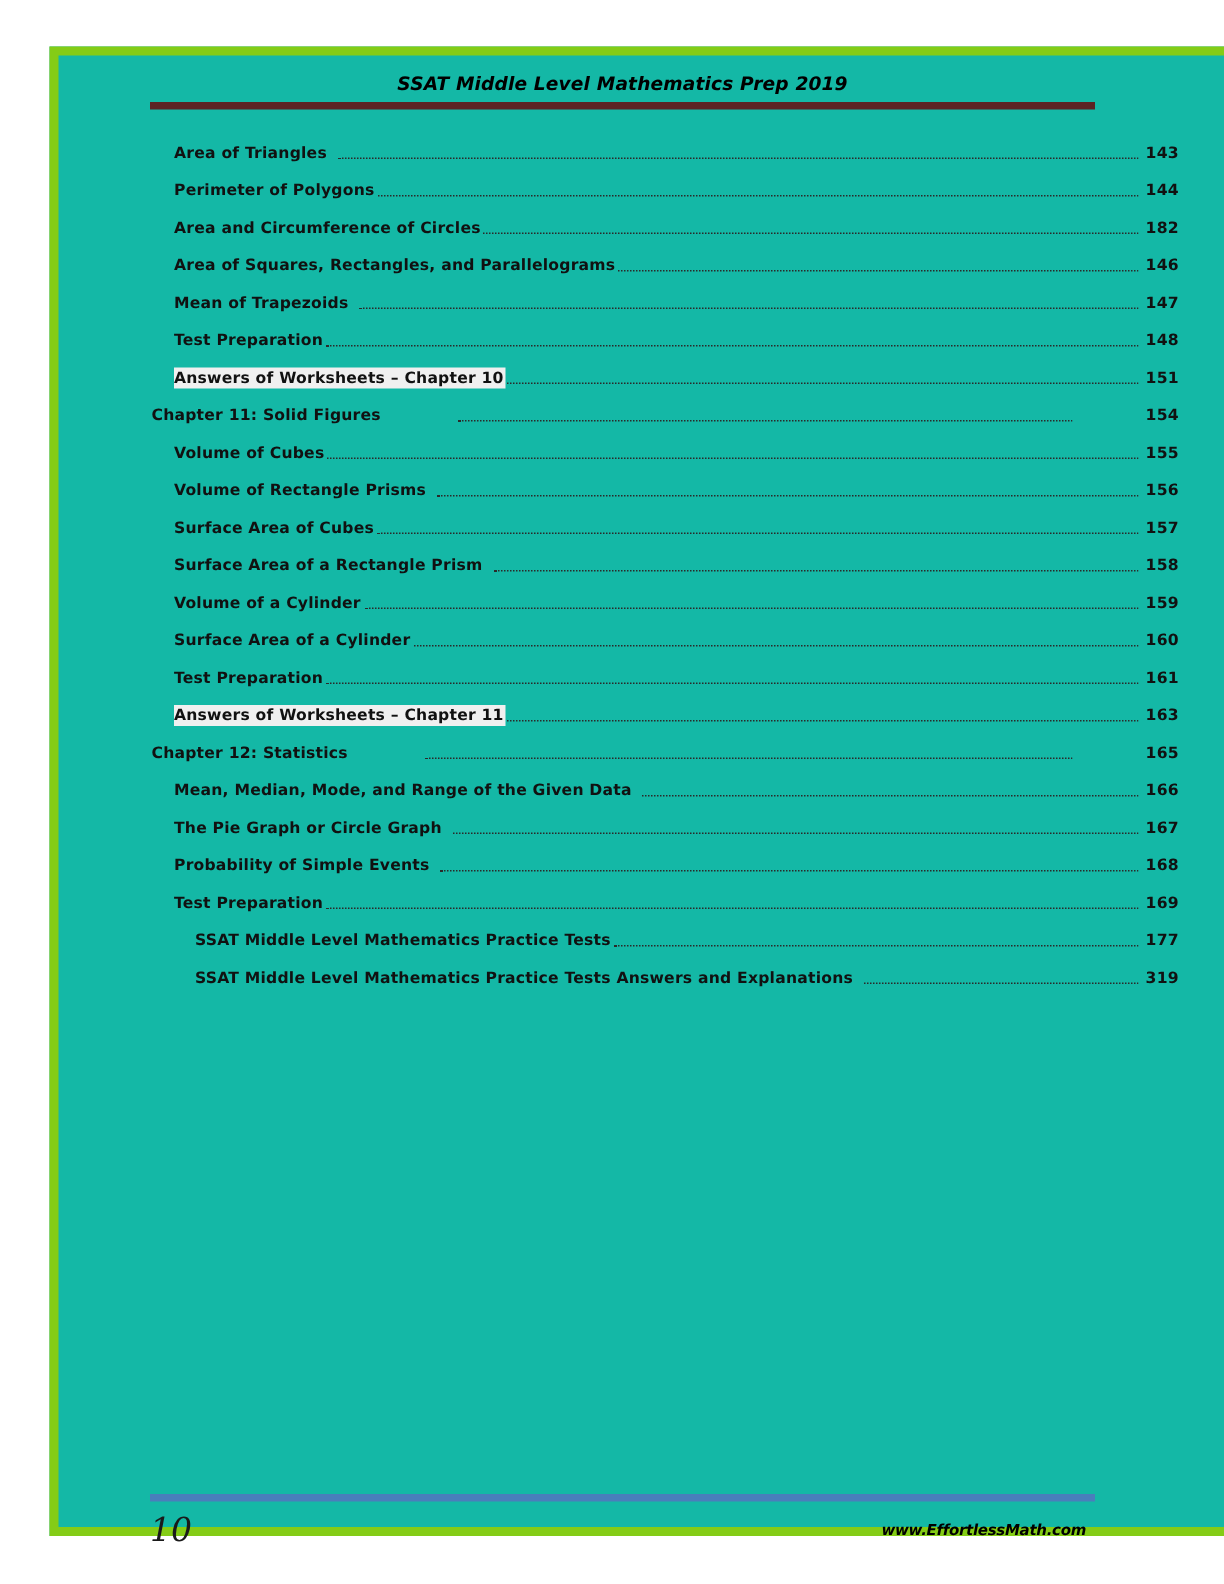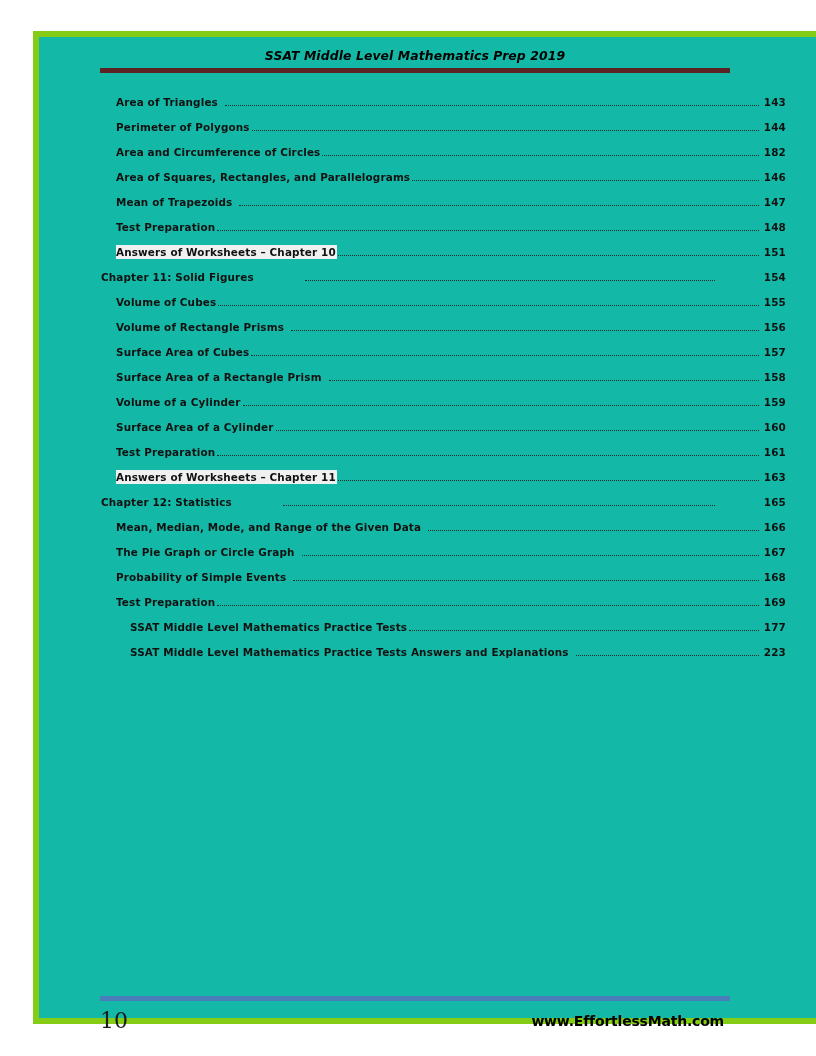--- a/index.html
+++ b/index.html
@@ -144,31 +144,32 @@
     background: #4a7ebb;
   }
   .doc-footer-row {
     position: absolute;
     left: 61px;
     top: 12px;
     width: 630px;
     display: flex;
     align-items: flex-end;
     justify-content: space-between;
+    font-style: italic;
   }
   .footer-page-number {
     font-family: "DejaVu Serif", "Liberation Serif", serif;
     font-size: 22px;
     font-weight: normal;
     color: #1a1a1a;
     line-height: 26px;
   }
   .footer-site {
     font-family: "DejaVu Sans", "Liberation Sans", sans-serif;
-    font-size: 14px;
+    font-size: 10px;
     font-weight: bold;
     color: #000000;
     line-height: 26px;
     padding-right: 6px;
     letter-spacing: -0.2px;
   }
 </style>
 </head>
 <body>
 
@@ -287,21 +288,21 @@
           <span class="toc-page">169</span>
         </div>
         <div class="toc-row level-top">
           <span class="toc-label">SSAT Middle Level Mathematics Practice Tests</span>
           <span class="toc-leader"></span>
           <span class="toc-page">177</span>
         </div>
         <div class="toc-row level-top">
           <span class="toc-label">SSAT Middle Level Mathematics Practice Tests Answers and Explanations</span>
           <span class="toc-leader leader-gap"></span>
-          <span class="toc-page">223</span>
+          <span class="toc-page">319</span>
         </div>
       </div>
 
     <div class="doc-footer">
       <div class="doc-footer-rule"></div>
       <div class="doc-footer-row">
         <div class="footer-page-number">10</div>
         <div class="footer-site">www.EffortlessMath.com</div>
       </div>
     </div>

